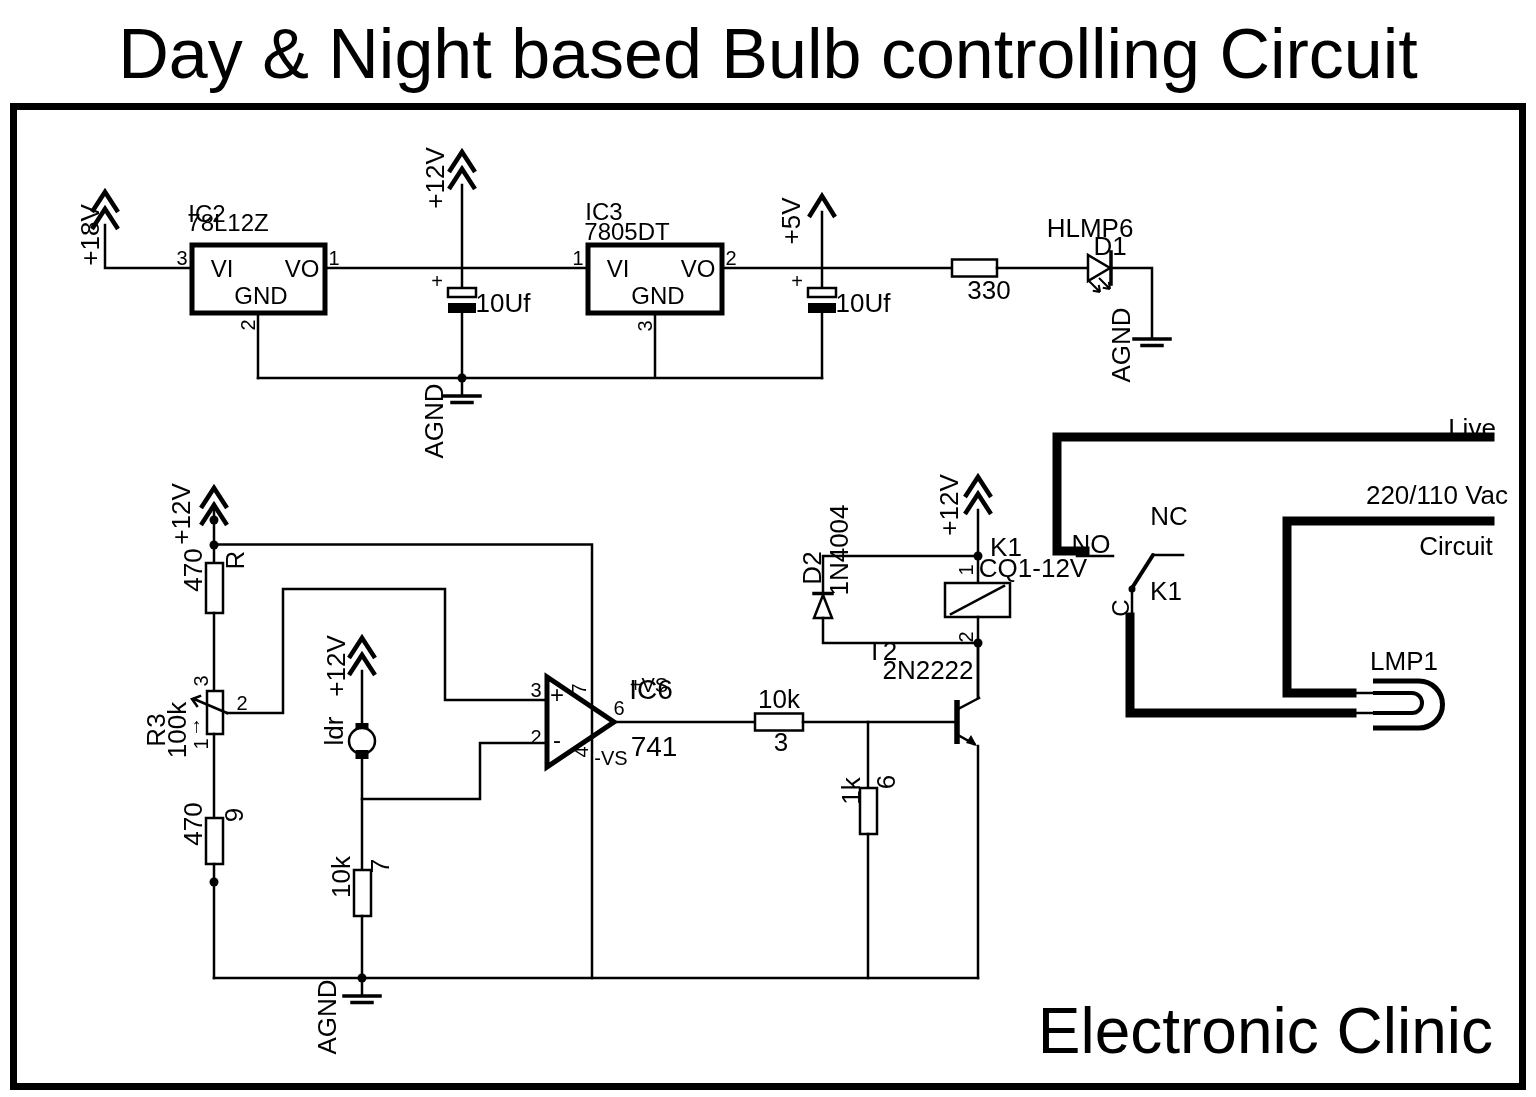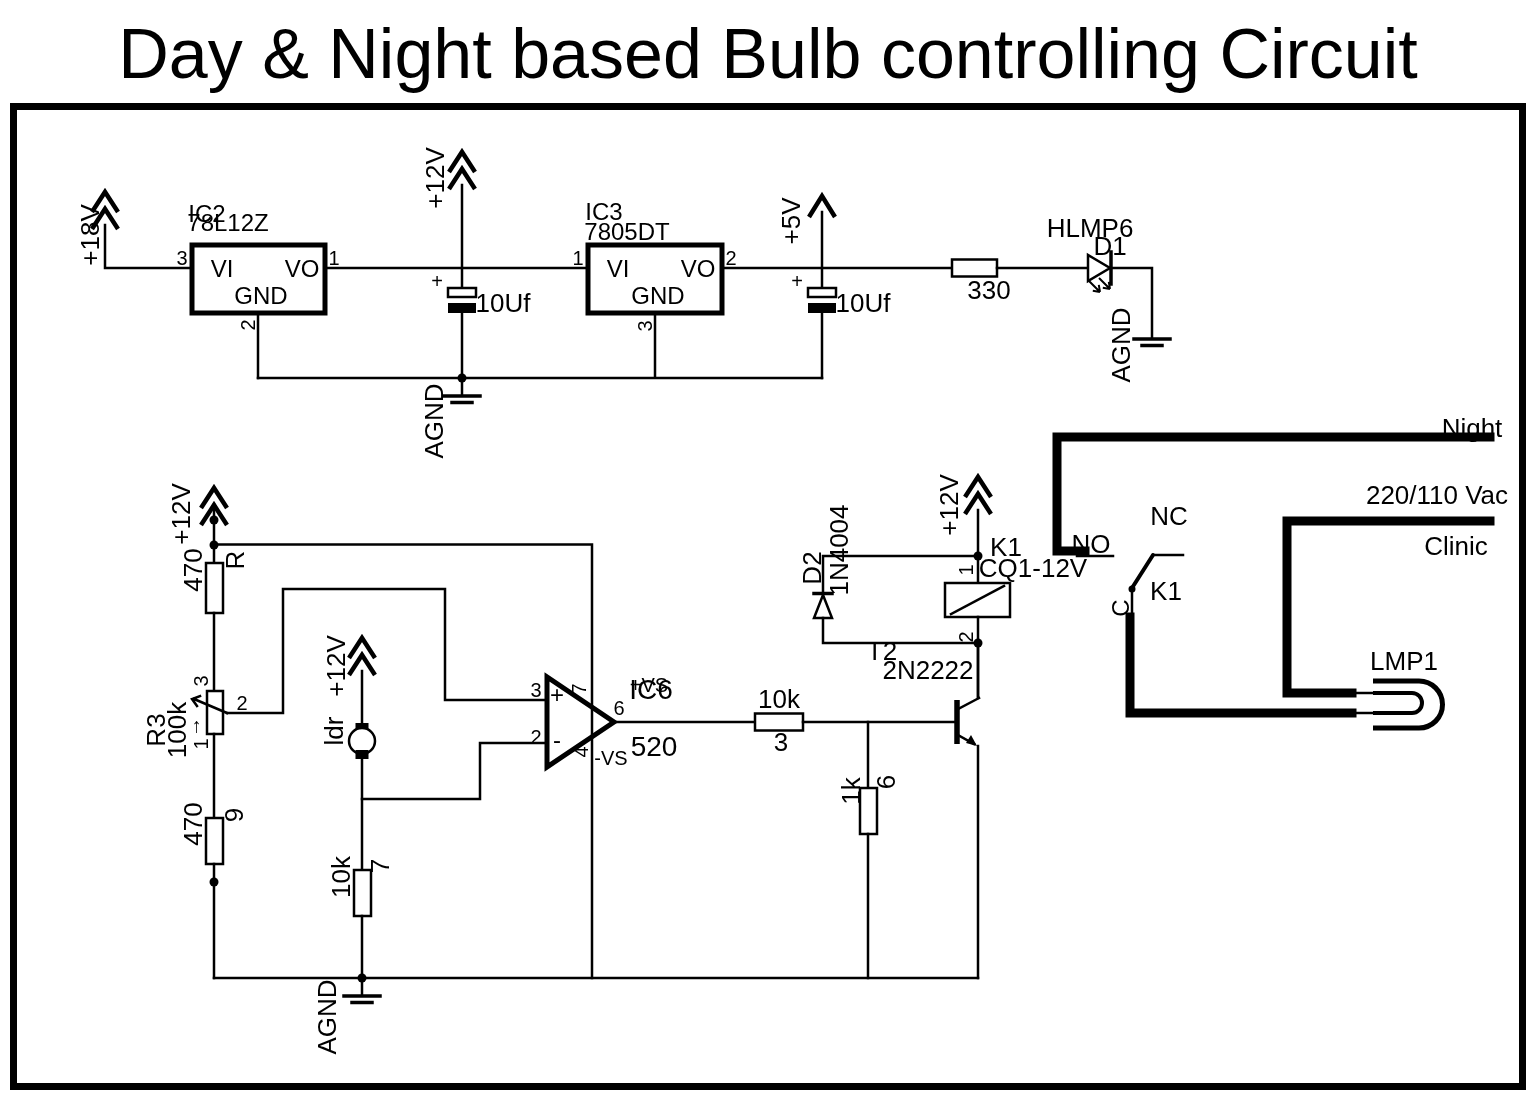--- a/index.html
+++ b/index.html
@@ -282,38 +282,39 @@
   <div class="lbl fs20" style="left:536px;top:690px">3</div>
   <div class="lbl fs24" style="left:557px;top:695px">+</div>
   <div class="lbl fs20" style="left:536px;top:737px">2</div>
   <div class="lbl fs24" style="left:557px;top:740px">-</div>
   <div class="lbl fs20 rot" style="left:579px;top:689px">7</div>
   <div class="lbl fs20 rot" style="left:581px;top:752px">4</div>
   <div class="lbl fs20" style="left:649px;top:685px">+VS</div>
   <div class="lbl fs20" style="left:611px;top:758px">-VS</div>
   <div class="lbl fs28" style="left:651px;top:690px">IC6</div>
   <div class="lbl fs20" style="left:619px;top:708px">6</div>
-  <div class="lbl fs28" style="left:654px;top:747px">520</div>
+  <div class="lbl fs28" style="left:654px;top:747px">741</div>
   <div class="lbl fs26" style="left:779px;top:699px">10k</div>
   <div class="lbl fs26" style="left:781px;top:742px">3</div>
   <div class="lbl fs26 rot" style="left:851px;top:791px">1k</div>
   <div class="lbl fs26 rot" style="left:886px;top:782px">6</div>
 
   <div class="lbl fs26 rot" style="left:812px;top:568px">D2</div>
   <div class="lbl fs26 rot" style="left:839px;top:550px">1N4004</div>
   <div class="lbl fs26 rot" style="left:949px;top:505px">+12V</div>
   <div class="lbl fs26" style="left:1006px;top:547px">K1</div>
   <div class="lbl fs26" style="left:1033px;top:568px">CQ1-12V</div>
   <div class="lbl fs20 rot" style="left:966px;top:570px">1</div>
   <div class="lbl fs20 rot" style="left:966px;top:637px">2</div>
   <div class="lbl fs26" style="left:882px;top:651px">T2</div>
   <div class="lbl fs26" style="left:928px;top:670px">2N2222</div>
 
-  <div class="lbl fs26" style="left:1472px;top:428px">Night</div>
+  <div class="lbl fs26" style="left:1472px;top:428px">Live</div>
   <div class="lbl fs26" style="left:1437px;top:495px">220/110 Vac</div>
-  <div class="lbl fs26" style="left:1456px;top:546px">Clinic</div>
+  <div class="lbl fs26" style="left:1456px;top:546px">Circuit</div>
   <div class="lbl fs26" style="left:1091px;top:544px">NO</div>
   <div class="lbl fs26" style="left:1169px;top:516px">NC</div>
   <div class="lbl fs26" style="left:1166px;top:591px">K1</div>
   <div class="lbl fs24 rot" style="left:1121px;top:608px">C</div>
   <div class="lbl fs26" style="left:1404px;top:661px">LMP1</div>
 
+  <div class="brand">Electronic Clinic</div>
 </div>
 
 </body></html>

